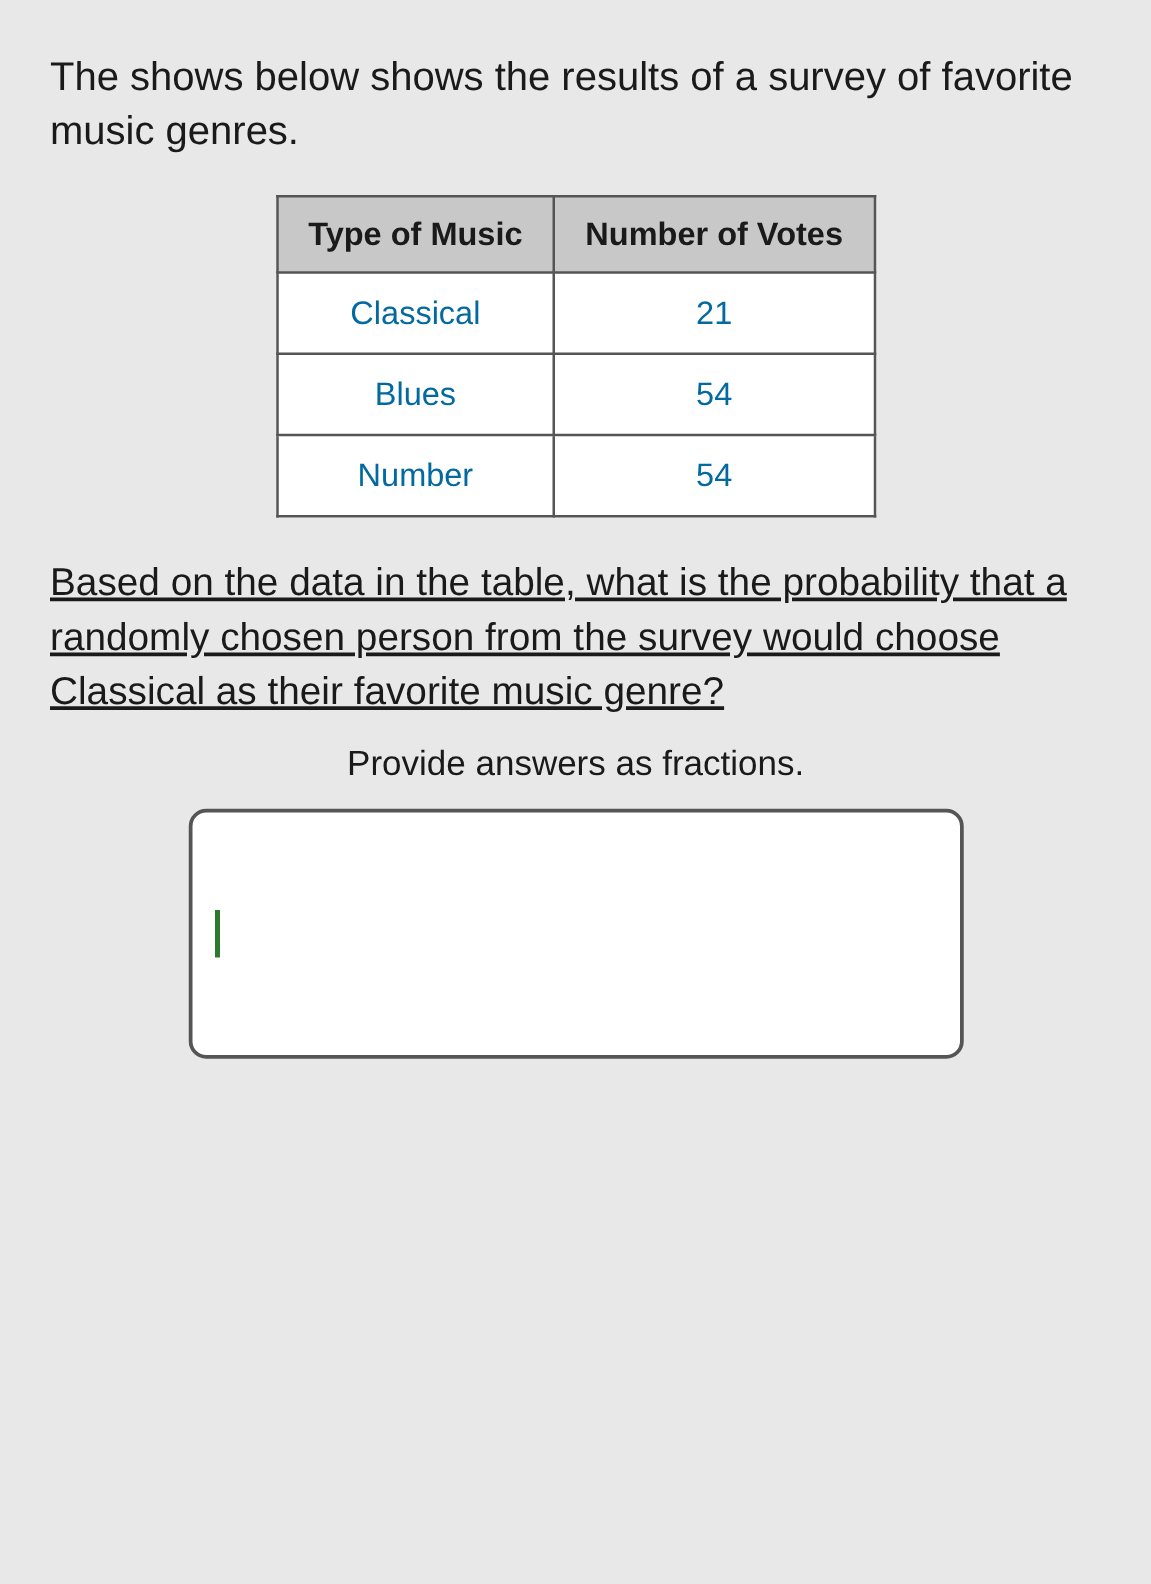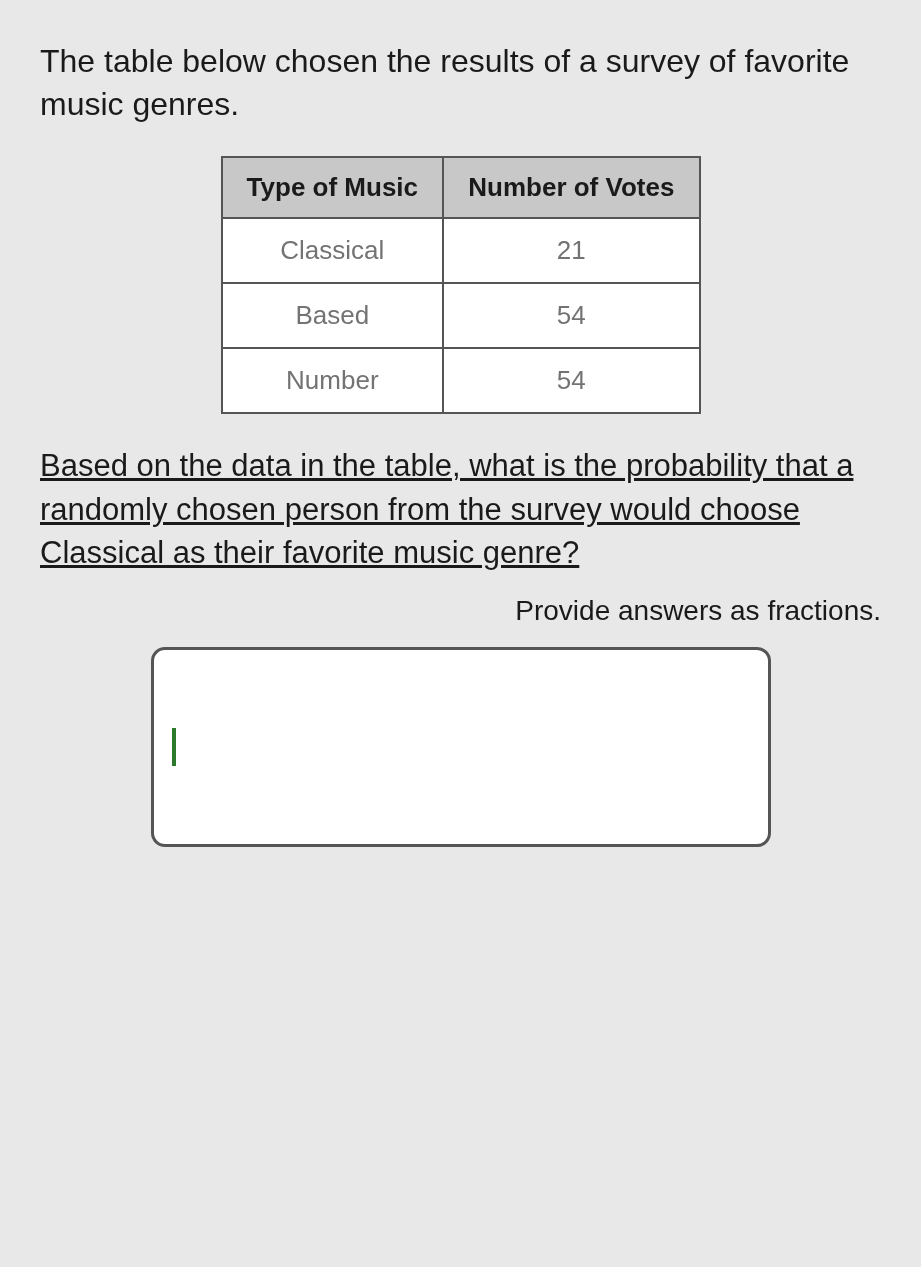--- a/index.html
+++ b/index.html
@@ -42,35 +42,35 @@
       font-size: 26px;
       font-weight: bold;
       color: #1a1a1a;
     }
 
     table td {
       border: 2px solid #555;
       padding: 16px 24px;
       font-size: 26px;
       text-align: center;
-      color: #737373;
+      color: #0369a1;
     }
 
     .question-text {
       font-size: 31px;
       line-height: 1.4;
       color: #1a1a1a;
       margin-bottom: 20px;
       text-decoration: underline;
     }
 
     .provide-text {
       font-size: 28px;
       color: #1a1a1a;
-      text-align: right;
+      text-align: center;
       margin-bottom: 20px;
     }
 
     .answer-box-wrapper {
       display: flex;
       justify-content: center;
     }
 
     .answer-box {
       width: 620px;
@@ -88,37 +88,37 @@
       background-color: #2d7a2d;
       position: absolute;
       left: 18px;
       top: 50%;
       transform: translateY(-50%);
     }
   </style>
 </head>
 <body>
 
-<p class="intro-text">The table below chosen the results of a survey of favorite music genres.</p>
+<p class="intro-text">The shows below shows the results of a survey of favorite music genres.</p>
 
 <div class="table-wrapper">
   <table>
     <thead>
       <tr>
         <th>Type of Music</th>
         <th>Number of Votes</th>
       </tr>
     </thead>
     <tbody id="table-body">
     <tr>
           <td>Classical</td>
           <td>21</td>
         </tr>
         <tr>
-          <td>Based</td>
+          <td>Blues</td>
           <td>54</td>
         </tr>
         <tr>
           <td>Number</td>
           <td>54</td>
         </tr>
       </tbody>
   </table>
 </div>
 

